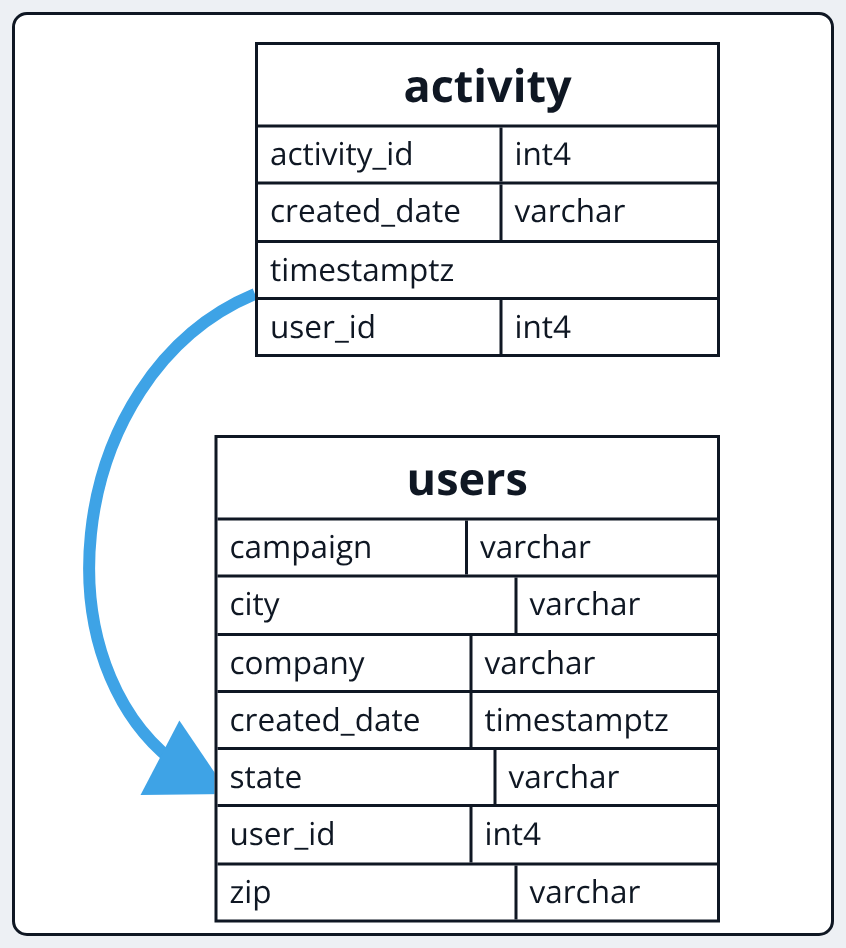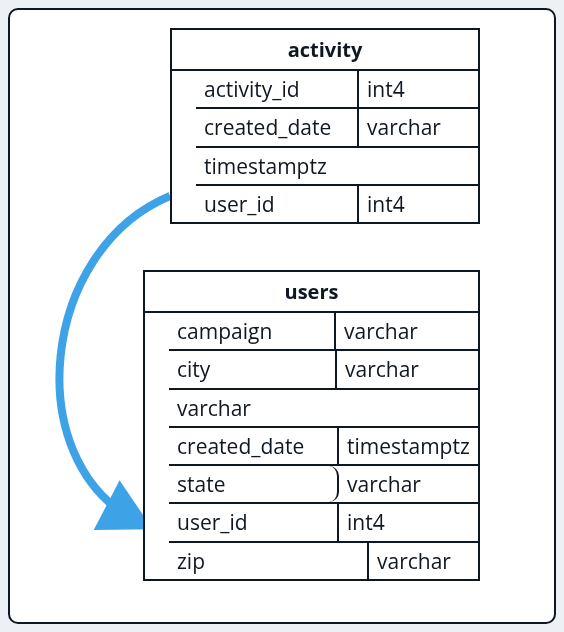--- a/index.html
+++ b/index.html
@@ -21,30 +21,29 @@
     border-radius: 10px;
   }
   .table {
     position: absolute;
     border: 2px solid #0f1723;
     background: #ffffff;
   }
   .table .title {
     text-align: center;
     font-weight: 700;
-    font-size: 20px;
+    font-size: 30px;
     padding: 6px 0;
     border-bottom: 2px solid #0f1723;
     color: #0f1723;
   }
   .table .rows { display: flex; flex-direction: column; }
   .table .row {
     display: flex;
     border-bottom: 2px solid #0f1723;
-    margin-left: 24px;
   }
   .table .row:last-child { border-bottom: none; }
   .table .cell {
     font-size: 21px;
     color: #0f1723;
     padding: 5px 8px 5px 8px;
     line-height: 1.25;
   }
   .table .cell.colname {
     border-right: 2px solid #0f1723;
@@ -86,40 +85,41 @@
       <div class="row">
         <div class="cell">timestamptz</div>
       </div>
       <div class="row">
         <div class="cell colname" style="width:163px;">user_id</div>
         <div class="cell">int4</div>
       </div>
     </div>
   </div>
 
-  <div class="table" style="left:133px; top:260px; width:337px;">
+  <div class="table" style="left:133px; top:280px; width:337px;">
     <div class="title">users</div>
     <div class="rows">
       <div class="row">
         <div class="cell colname" style="width:167px;">campaign</div>
         <div class="cell">varchar</div>
       </div>
       <div class="row">
-        <div class="cell colname" style="width:168px;">city</div>
+        <div class="cell colname" style="width:200px;">city</div>
         <div class="cell">varchar</div>
       </div>
       <div class="row">
+        <div class="cell colname" style="width:170px;">company</div>
         <div class="cell">varchar</div>
       </div>
       <div class="row">
         <div class="cell colname" style="width:170px;">created_date</div>
         <div class="cell">timestamptz</div>
       </div>
       <div class="row">
-        <div class="cell colname" style="width:170px;border-radius:10px;">state</div>
+        <div class="cell colname" style="width:186px;">state</div>
         <div class="cell">varchar</div>
       </div>
       <div class="row">
         <div class="cell colname" style="width:170px;">user_id</div>
         <div class="cell">int4</div>
       </div>
       <div class="row">
         <div class="cell colname" style="width:200px;">zip</div>
         <div class="cell">varchar</div>
       </div>

